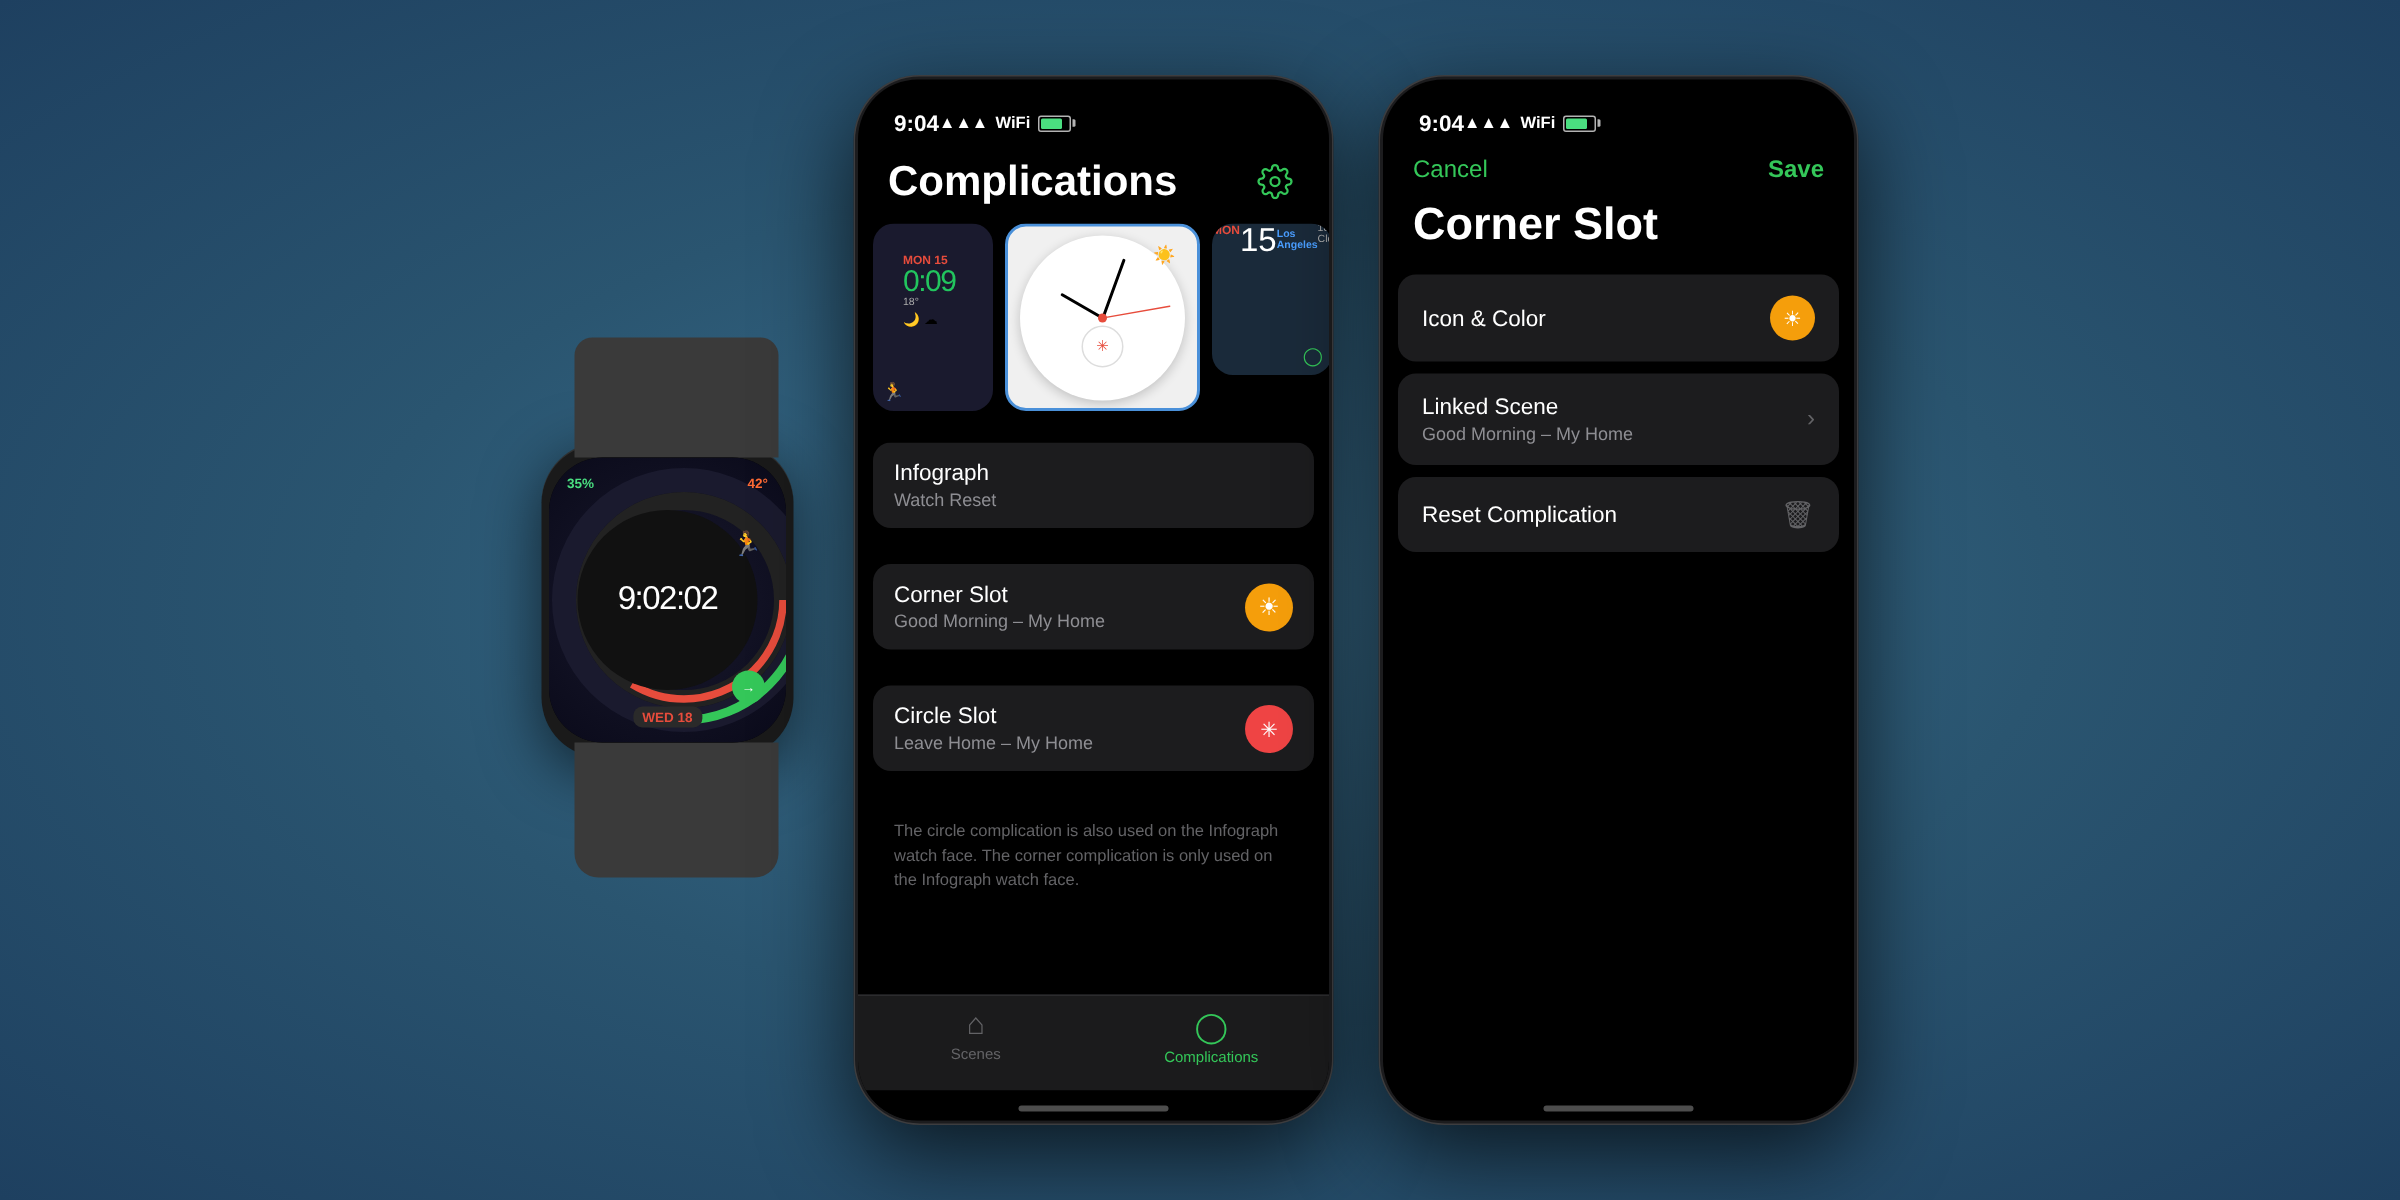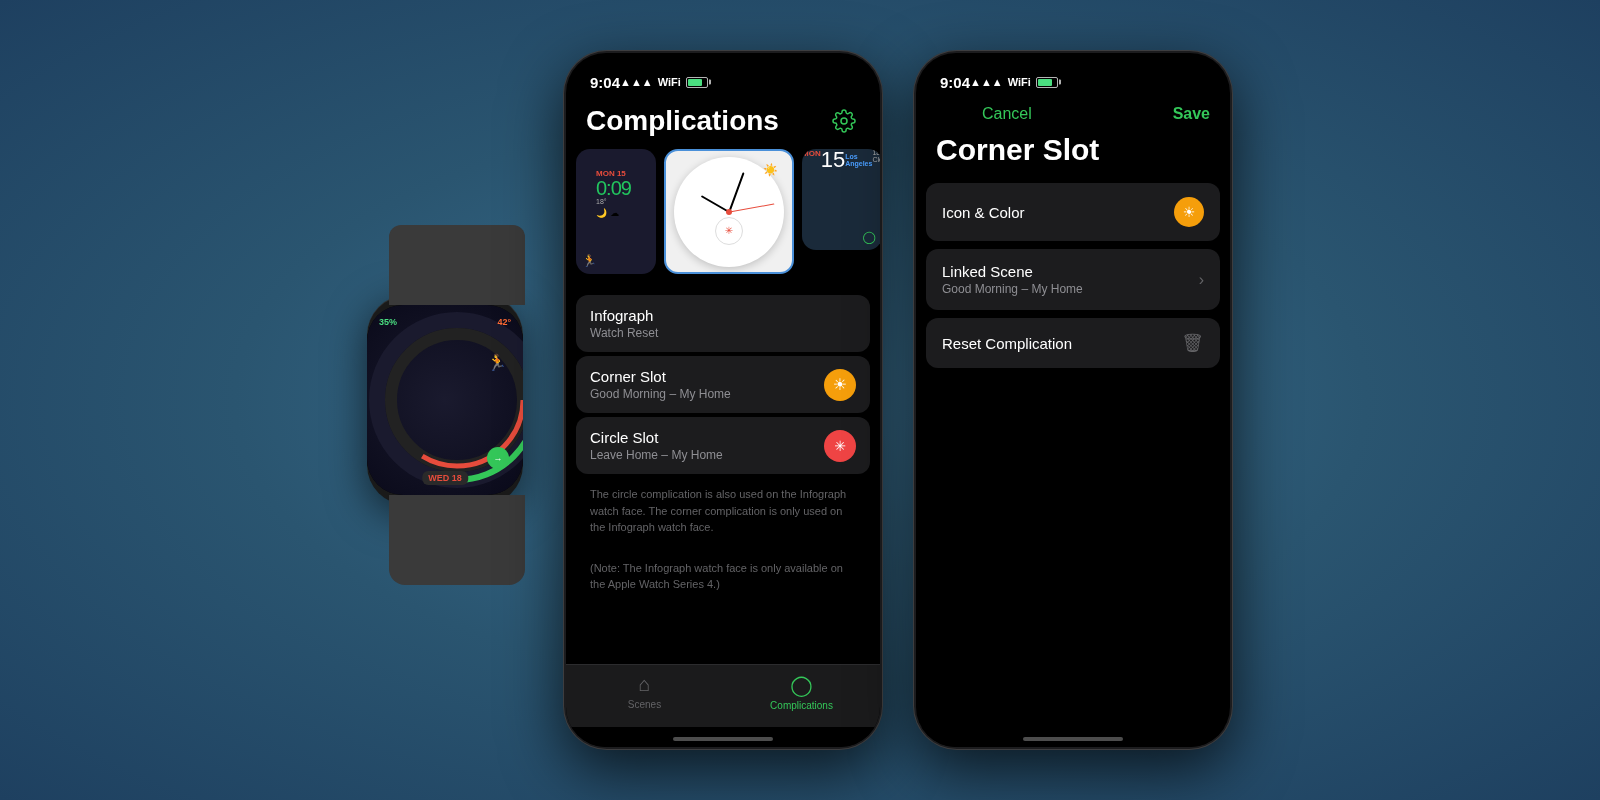--- a/index.html
+++ b/index.html
@@ -23,21 +23,21 @@
 
     
     .watch-container {
       display: flex;
       align-items: center;
       justify-content: center;
       margin-right: 10px;
     }
 
     .watch-body {
-      width: 156px;
+      width: 168px;
       height: 210px;
       background: #1a1a1a;
       border-radius: 40px;
       position: relative;
       box-shadow: 0 10px 40px rgba(0,0,0,0.6), inset 0 1px 0 rgba(255,255,255,0.1);
       display: flex;
       align-items: center;
       justify-content: center;
     }
 
@@ -371,21 +371,21 @@
     .complication-list {
       flex: 1;
       overflow-y: auto;
       padding: 0 10px;
     }
 
     .complication-item {
       background: #1c1c1e;
       border-radius: 12px;
       padding: 12px 14px;
-      margin-bottom: 4px;
+      margin-bottom: 24px;
       display: flex;
       align-items: center;
       justify-content: space-between;
     }
 
     .complication-item-text .title {
       color: #fff;
       font-size: 15px;
       font-weight: 500;
     }
@@ -485,21 +485,20 @@
     .phone2-nav {
       display: flex;
       align-items: center;
       justify-content: space-between;
       padding: 8px 20px 4px;
     }
 
     .nav-cancel {
       color: #34c759;
       font-size: 16px;
-      margin-left: 46px;
     }
 
     .nav-save {
       color: #34c759;
       font-size: 16px;
       font-weight: 600;
     }
 
     .phone2-title {
       color: #fff;
@@ -667,20 +666,23 @@
             <circle cx="90" cy="95" r="80" fill="none" stroke="#34c759" stroke-width="6" stroke-dasharray="200 400" stroke-dashoffset="50"></circle>
 
             <circle cx="90" cy="95" r="66" fill="none" stroke="#222" stroke-width="12"></circle>
             <circle cx="90" cy="95" r="66" fill="none" stroke="#e74c3c" stroke-width="5" stroke-dasharray="160 400" stroke-dashoffset="20"></circle>
           </svg>
 
           <div class="watch-corner-tl">35%</div>
 
           <div class="watch-corner-tr">42°</div>
 
+          <div class="watch-clock-circle">
+            <div class="watch-time">9:02:02</div>
+          </div>
 
           <div class="watch-date-badge">WED 18</div>
 
           <div style="position:absolute;bottom:26px;right:14px;width:22px;height:22px;border-radius:50%;background:#34c759;display:flex;align-items:center;justify-content:center;font-size:9px;color:#fff;">→</div>
 
           <div style="position:absolute;top:48px;right:16px;color:#e87c5a;font-size:16px;">🏃</div>
         </div>
       </div>
     </div>
   </div>
@@ -769,21 +771,20 @@
 
           <div class="complication-item">
             <div class="complication-item-text">
               <div class="title">Circle Slot</div>
               <div class="subtitle">Leave Home – My Home</div>
             </div>
             <div class="complication-icon-btn icon-star">✳</div>
           </div>
 
           <div class="complication-note">The circle complication is also used on the Infograph watch face. The corner complication is only used on the Infograph watch face.</div>
-          <div class="complication-note">(Note: The Infograph watch face is only available on the Apple Watch Series 4.)</div>
         </div>
 
         <div class="tab-bar">
           <div class="tab-item tab-inactive">
             <span class="tab-icon">⌂</span>
             <span class="tab-label">Scenes</span>
           </div>
           <div class="tab-item tab-active">
             <span class="tab-icon">◯</span>
             <span class="tab-label">Complications</span>

